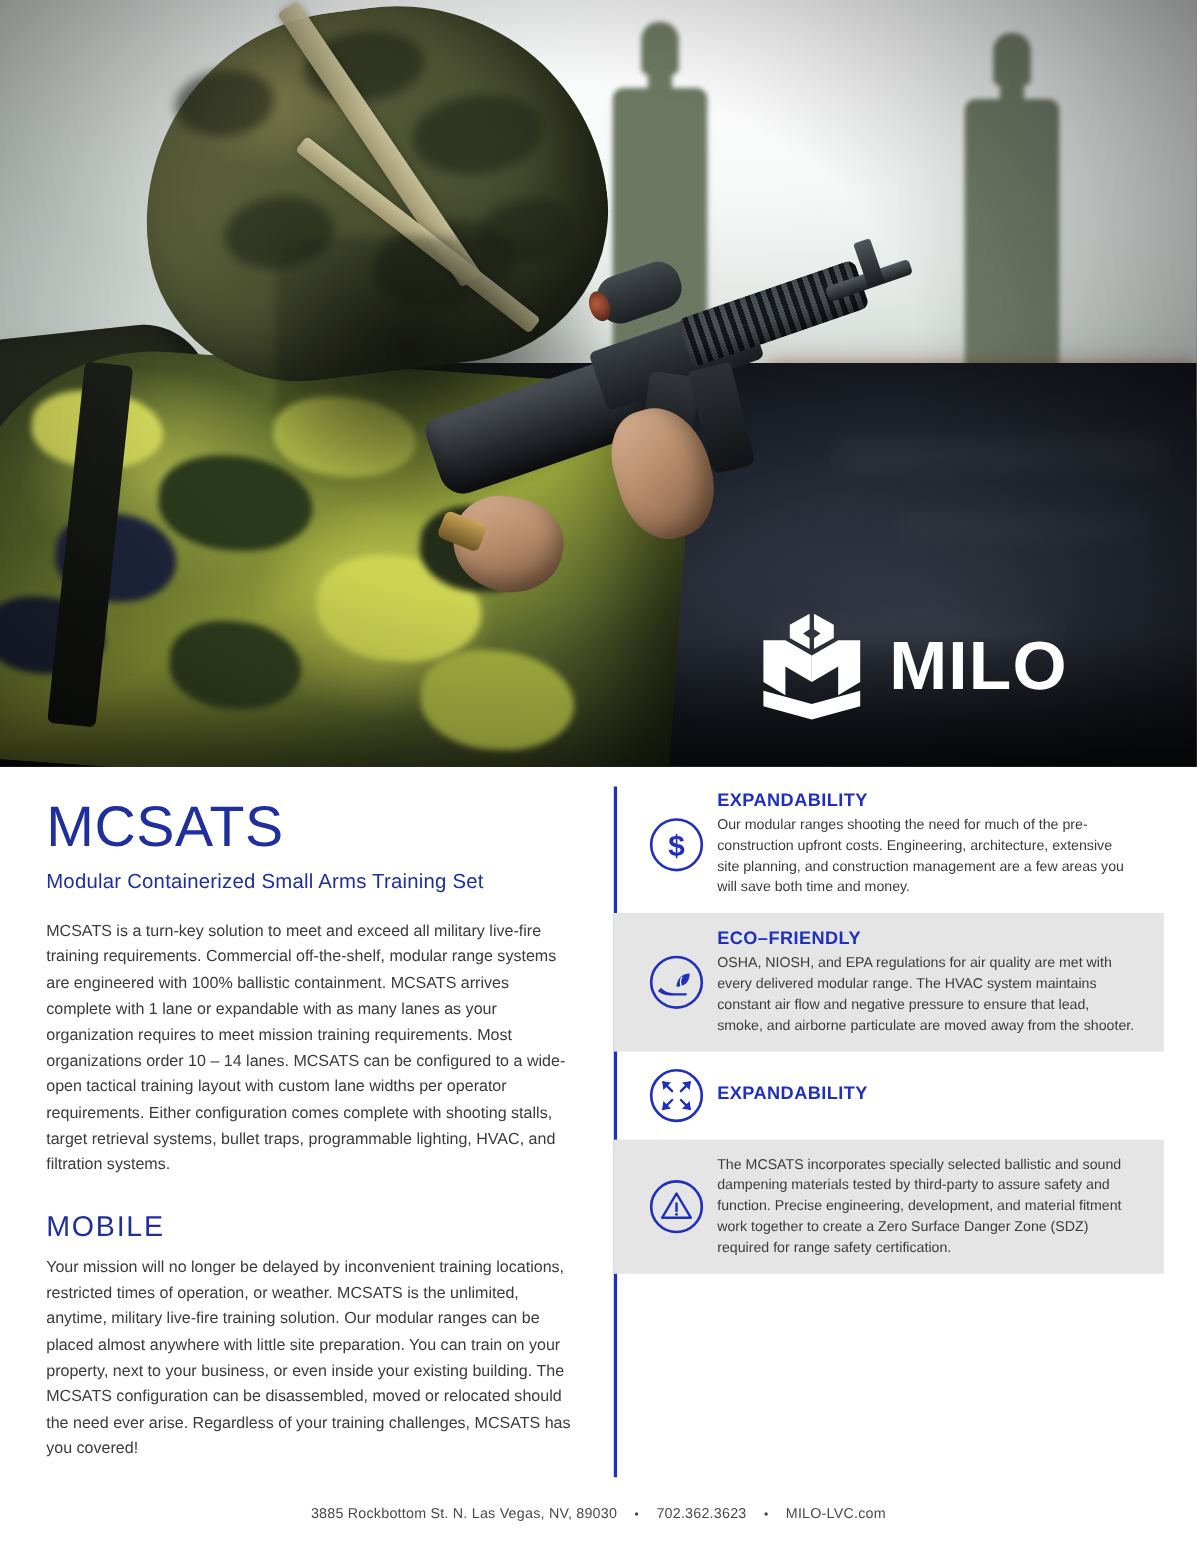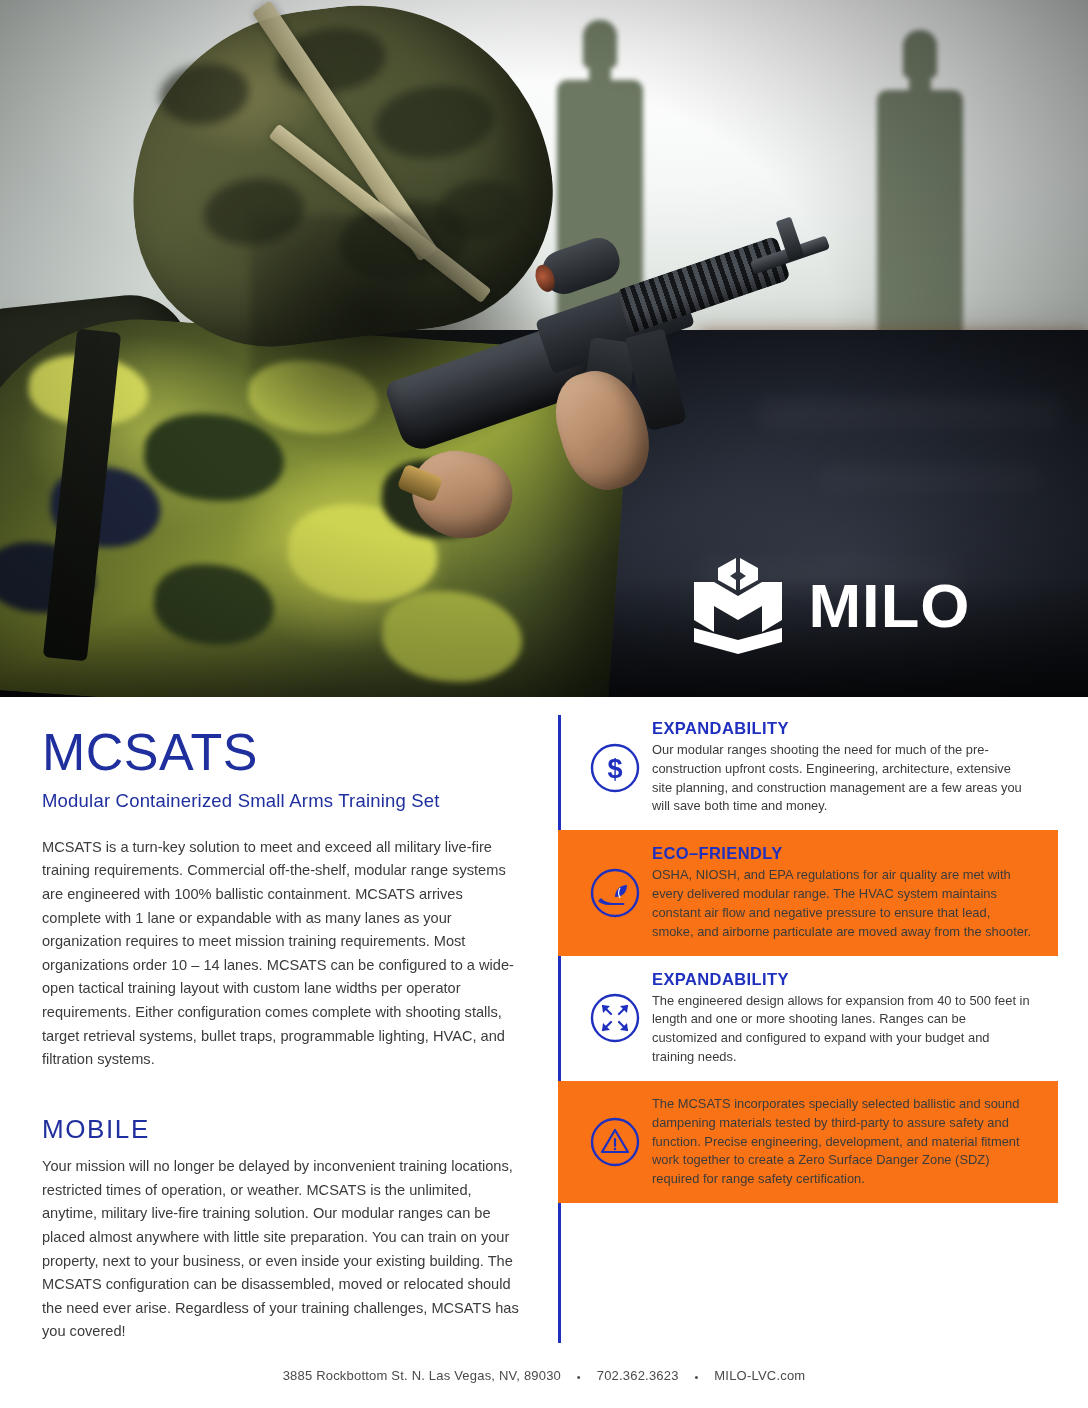--- a/index.html
+++ b/index.html
@@ -354,21 +354,21 @@
     line-height: 1.62;
     color: #3b3b3b;
     margin: 0;
     text-align: left;
   }
   .section-head {
     font-size: 26px;
     color: #1f2f9e;
     font-weight: 400;
     letter-spacing: 1.6px;
-    margin: 42px 0 10px 0;
+    margin: 28px 0 10px 0;
   }
 
   
   .col-right {
     position: absolute;
     left: 558px; top: 8px;
     width: 500px;
     height: 640px;
   }
   .divider {
@@ -379,21 +379,21 @@
     background: #1f2fbe;
   }
   .feature {
     position: relative;
     display: flex;
     align-items: center;
     padding: 14px 24px 14px 20px;
     box-sizing: border-box;
     width: 500px;
   }
-  .feature.shaded { background: #f97316; justify-content: space-between; }
+  .feature.shaded { background: #e5e5e5; justify-content: space-between; }
   .feature .icon-wrap {
     flex: 0 0 74px;
     display: flex;
     align-items: center;
     justify-content: center;
   }
   .feature .icon-wrap svg { display: block; }
   .feature .f-text { flex: 1 1 auto; }
   .f-title {
     font-size: 16.5px;
@@ -569,21 +569,20 @@
           <g fill="#1f2fbe">
             <polygon points="13,13 21,14 14,21"></polygon>
             <polygon points="39,13 38,21 31,14"></polygon>
             <polygon points="13,39 14,31 21,38"></polygon>
             <polygon points="39,39 31,38 38,31"></polygon>
           </g>
         </svg>
       </div>
       <div class="f-text">
         <p class="f-title">EXPANDABILITY</p>
-        <p class="f-body">The engineered design allows for expansion from 40 to 500 feet in length and one or more shooting lanes. Ranges can be customized and configured to expand with your budget and training needs.</p>
       </div>
     </div>
 
     <div class="feature shaded">
       <div class="icon-wrap">
         <svg width="52" height="52" viewBox="0 0 52 52">
           <circle cx="26" cy="26" r="23" fill="none" stroke="#1f2fbe" stroke-width="2.4"></circle>
           <path d="M26 14 L39 36 L13 36 Z" fill="none" stroke="#1f2fbe" stroke-width="2.2" stroke-linejoin="round"></path>
           <line x1="26" y1="23" x2="26" y2="30" stroke="#1f2fbe" stroke-width="2.2" stroke-linecap="round"></line>
           <circle cx="26" cy="33" r="1.3" fill="#1f2fbe"></circle>

